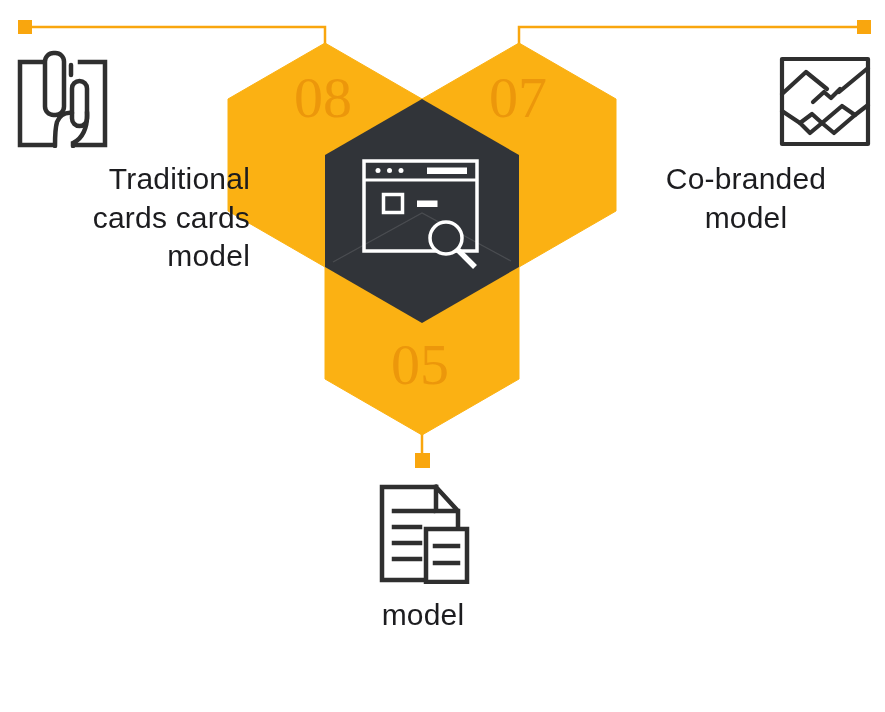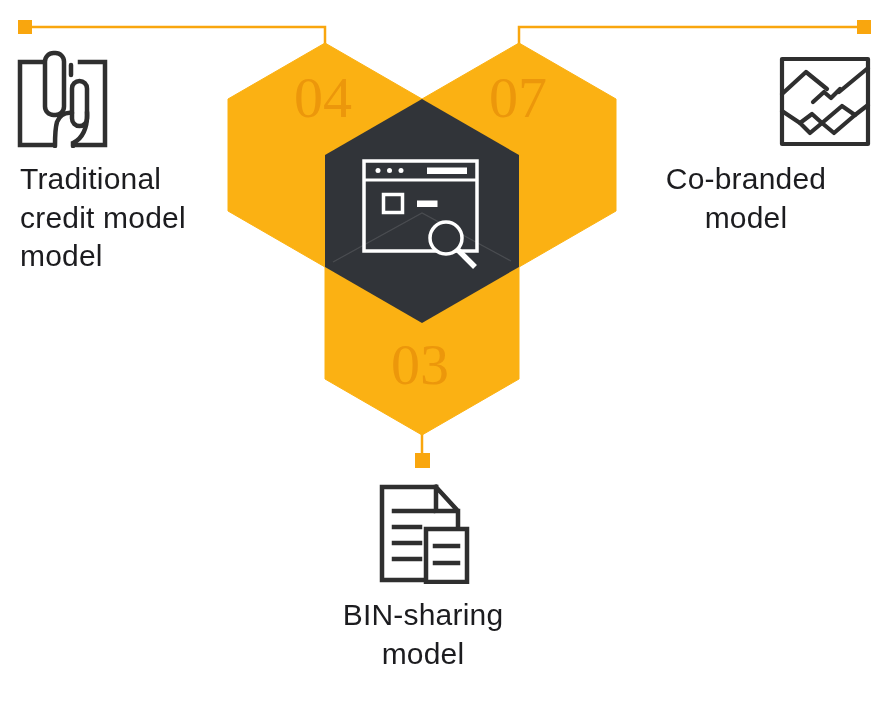--- a/index.html
+++ b/index.html
@@ -99,33 +99,32 @@
       <path d="M20 27 H59"></path>
       <path d="M20 43 H46"></path>
       <path d="M20 59 H46"></path>
       <path d="M20 75 H46"></path>
       <rect x="52" y="45" width="41" height="53"></rect>
       <path d="M61 62 H84"></path>
       <path d="M61 79 H84"></path>
     </g>
   </svg>
 
-  <div class="step-num" style="left:253px;top:65px">04</div>
+  <div class="step-num" style="left:253px;top:65px">08</div>
   <div class="step-num" style="left:448px;top:65px">07</div>
-  <div class="step-num" style="left:350px;top:332px">03</div>
+  <div class="step-num" style="left:350px;top:332px">05</div>
 
-  <div class="node-label" style="left:20px;top:160px;width:230px;text-align:left">
+  <div class="node-label" style="left:20px;top:160px;width:230px;text-align:right">
     <div class="ln">Traditional</div>
-    <div class="ln">credit model</div>
+    <div class="ln">cards cards</div>
     <div class="ln">model</div>
   </div>
 
   <div class="node-label" style="right:14px;top:160px;width:250px;text-align:center">
     <div class="ln">Co-branded</div>
     <div class="ln">model</div>
   </div>
 
   <div class="node-label" style="left:303px;top:596px;width:240px;text-align:center">
-    <div class="ln">BIN-sharing</div>
     <div class="ln">model</div>
   </div>
 
 </div>
 
 </body></html>

